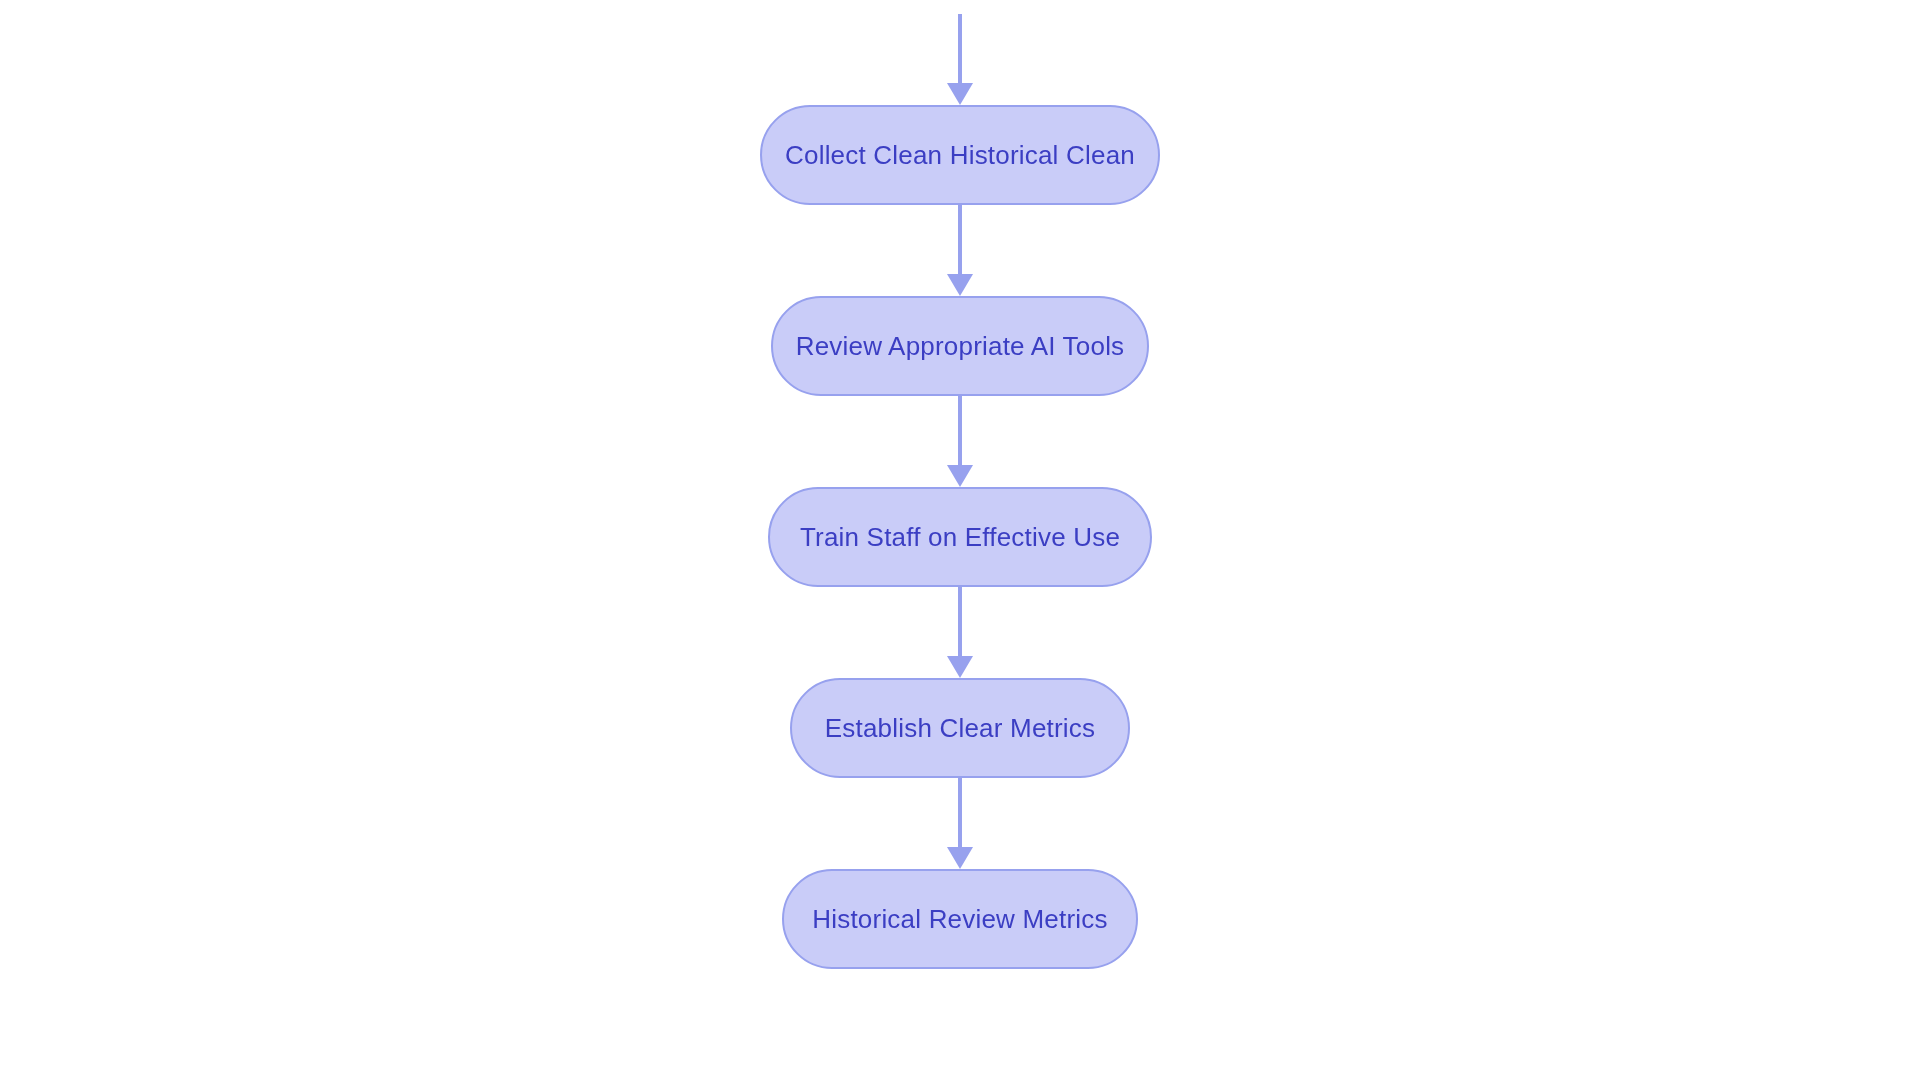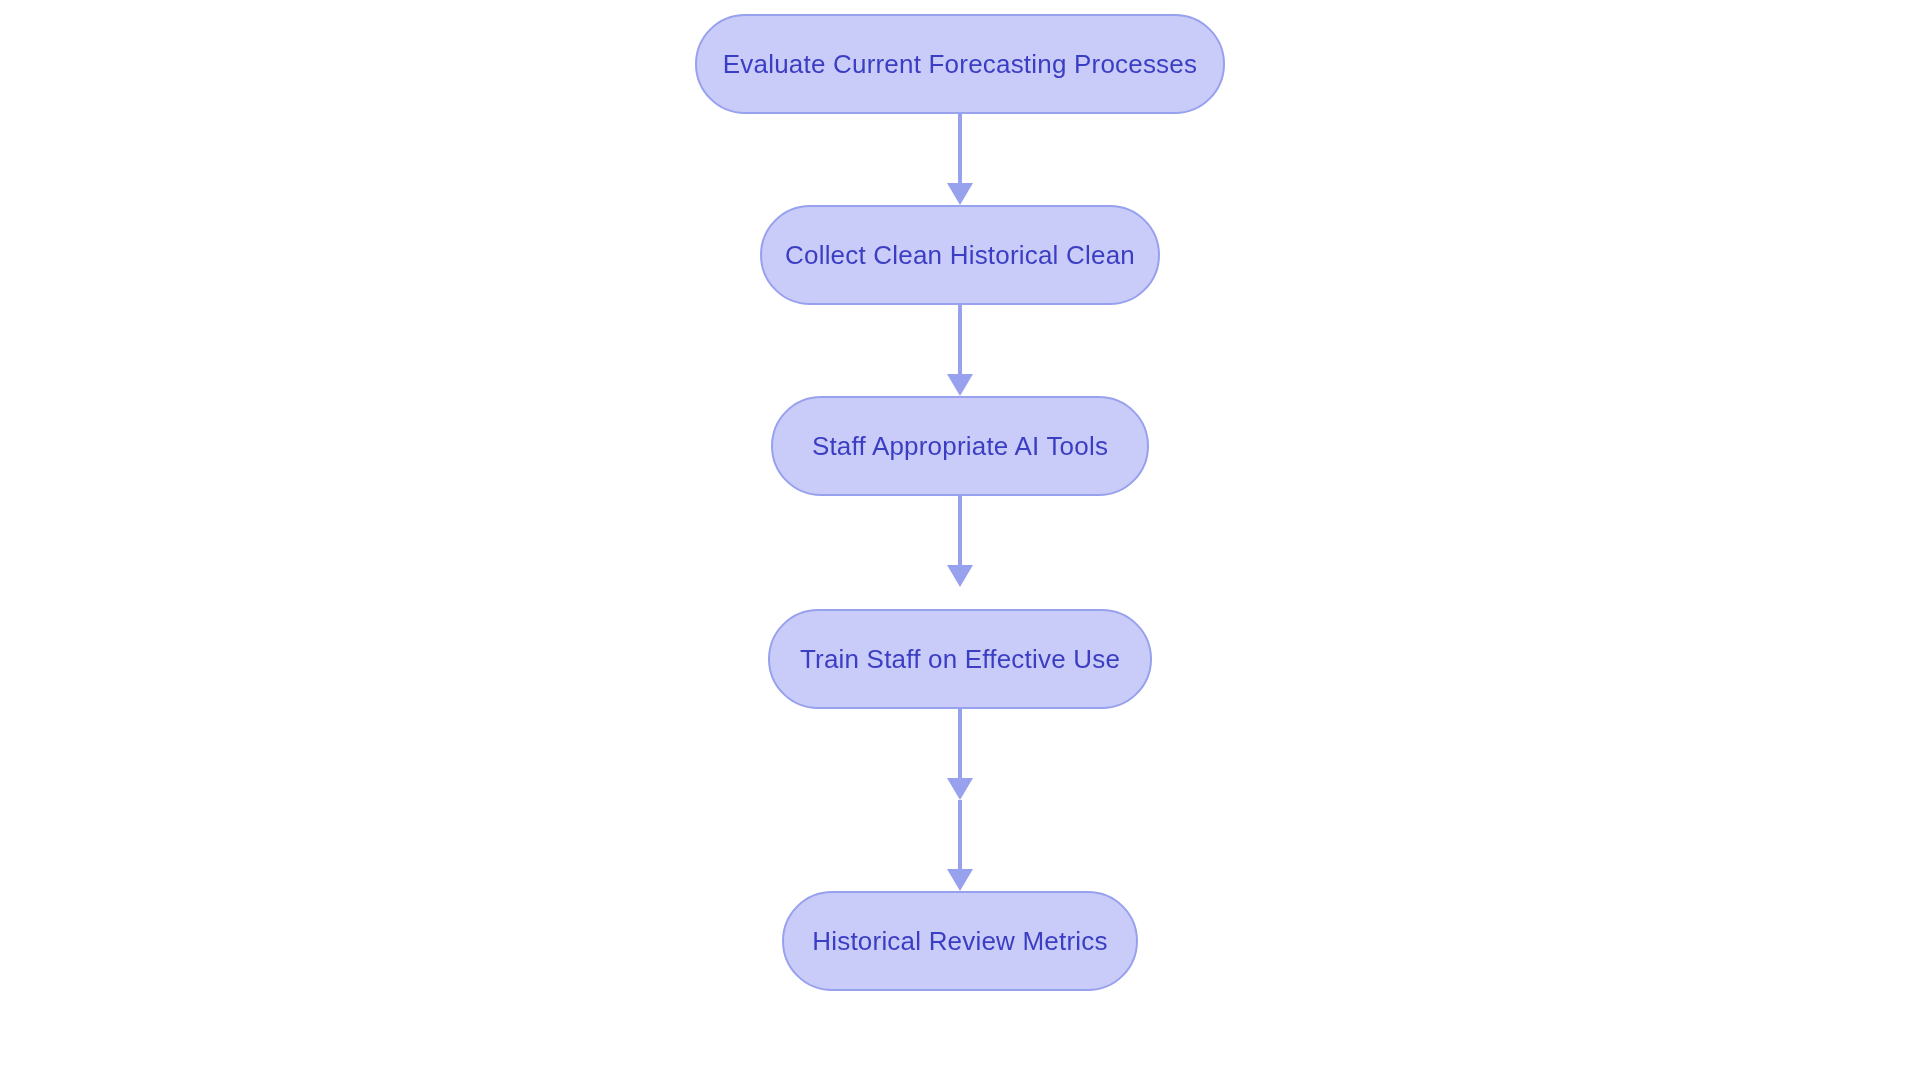--- a/index.html
+++ b/index.html
@@ -33,21 +33,21 @@
     justify-content: center;
     color: #3b3ec3;
     font-size: 26px;
     letter-spacing: 0.2px;
     white-space: nowrap;
     flex: 0 0 auto;
   }
   .w1 { width: 530px; }
   .w2 { width: 400px; }
   .w3 { width: 378px; }
-  .w4 { width: 384px; margin-top: 22px; }
+  .w4 { width: 384px; }
   .w5 { width: 340px; }
   .w6 { width: 356px; }
   .arrow {
     height: 91px;
     display: flex;
     flex-direction: column;
     align-items: center;
     flex: 0 0 auto;
   }
   .arrow .line {
@@ -61,56 +61,56 @@
     border-left: 13px solid transparent;
     border-right: 13px solid transparent;
     border-top: 22px solid #97a1ee;
   }
 </style>
 </head>
 <body>
 
 <div class="canvas">
 
-  <div class="node w1">
-    <span>Evaluate Current Forecasting Processes</span>
-  </div>
 
   <div class="arrow">
     <div class="line"></div>
     <div class="head"></div>
   </div>
 
   <div class="node w2">
     <span>Collect Clean Historical Clean</span>
   </div>
 
   <div class="arrow">
     <div class="line"></div>
     <div class="head"></div>
   </div>
 
   <div class="node w3">
-    <span>Staff Appropriate AI Tools</span>
+    <span>Review Appropriate AI Tools</span>
   </div>
 
   <div class="arrow">
     <div class="line"></div>
     <div class="head"></div>
   </div>
 
   <div class="node w4">
     <span>Train Staff on Effective Use</span>
   </div>
 
   <div class="arrow">
     <div class="line"></div>
     <div class="head"></div>
   </div>
 
+  <div class="node w5">
+    <span>Establish Clear Metrics</span>
+  </div>
 
   <div class="arrow">
     <div class="line"></div>
     <div class="head"></div>
   </div>
 
   <div class="node w6">
     <span>Historical Review Metrics</span>
   </div>
 

